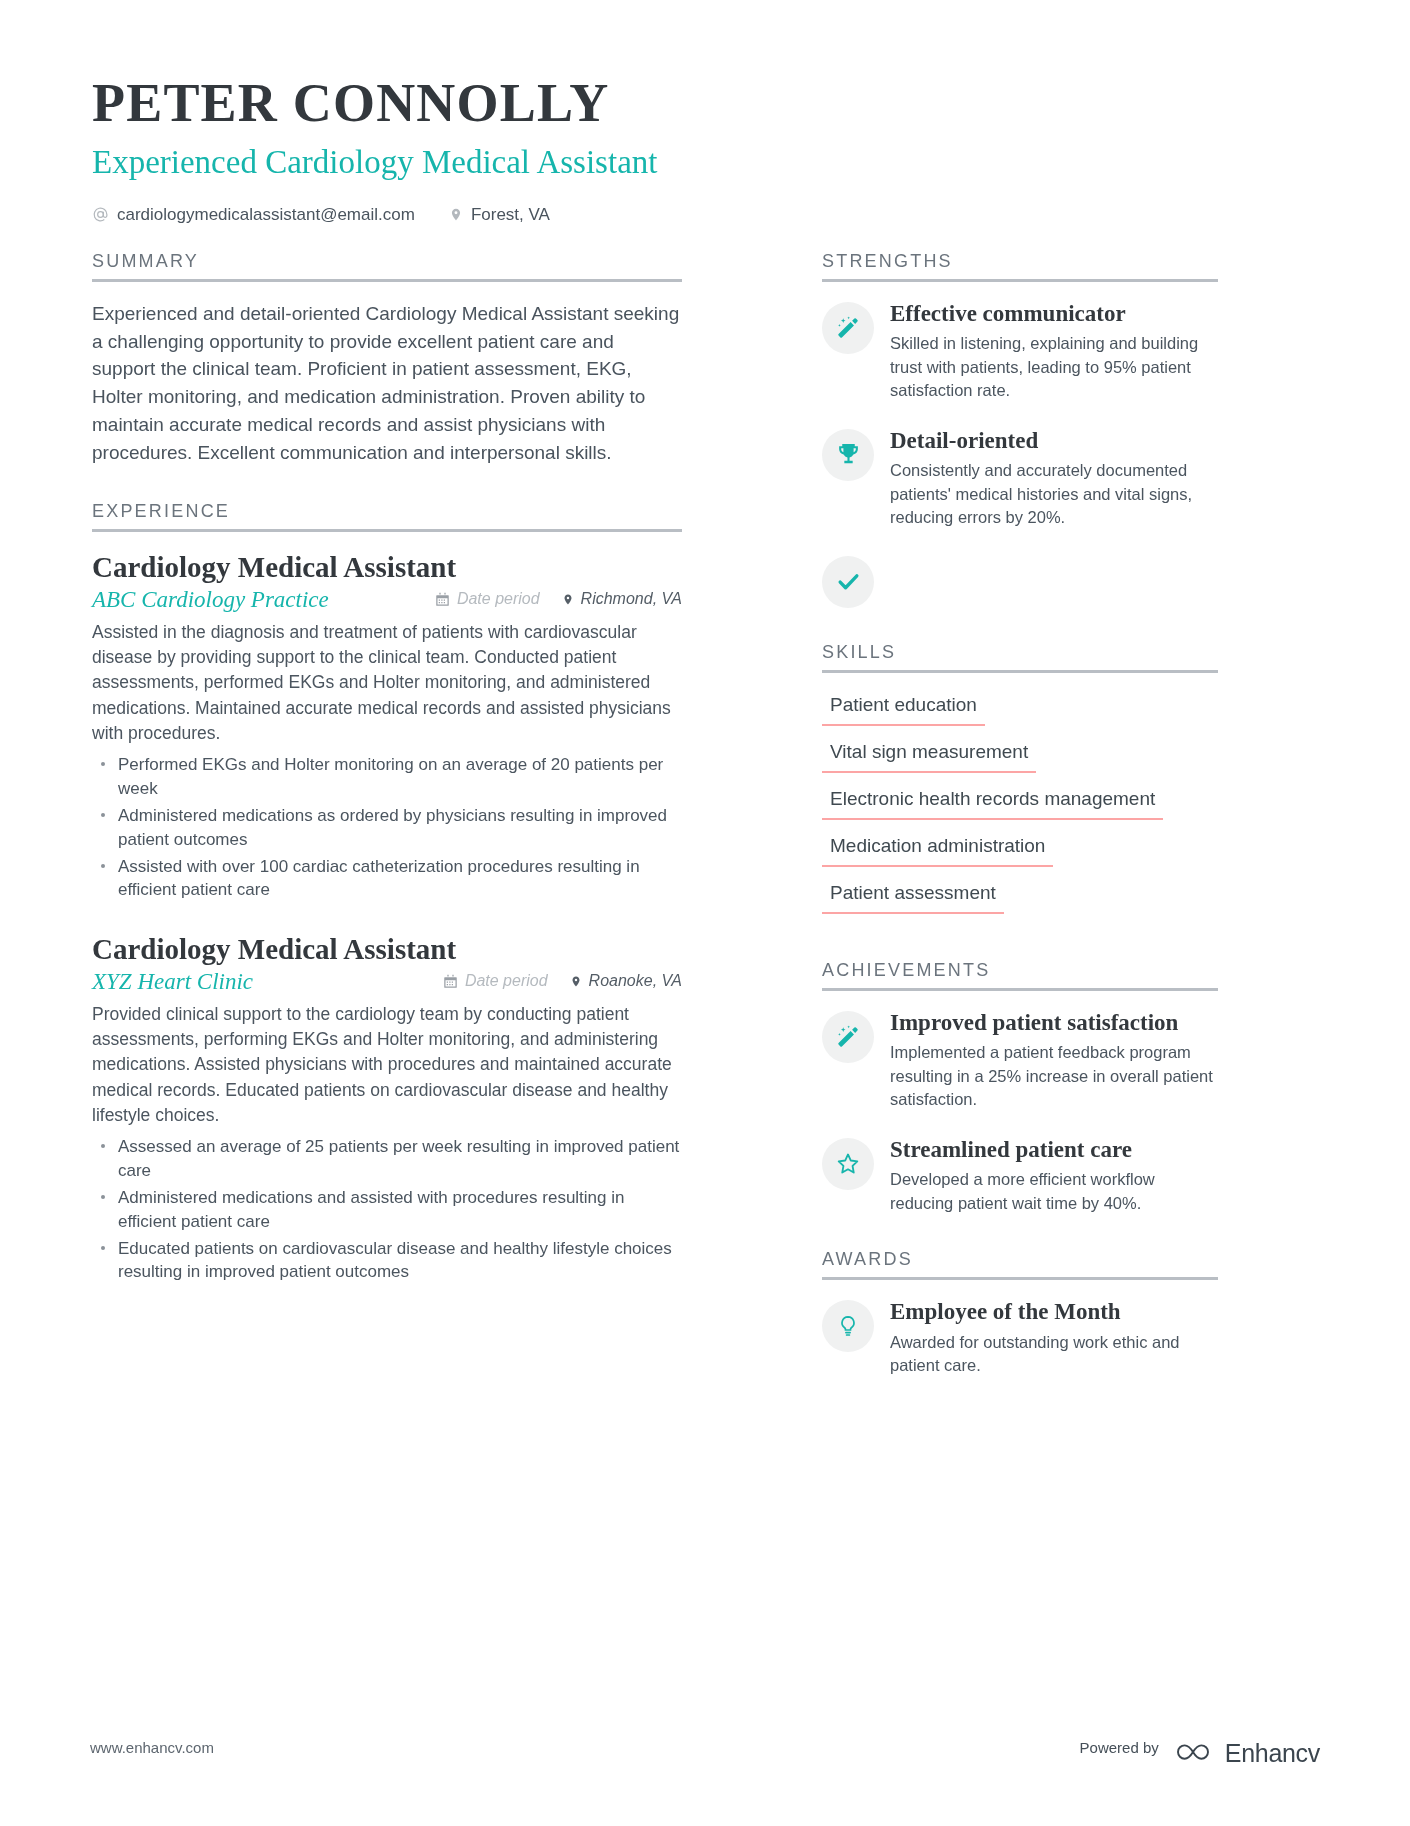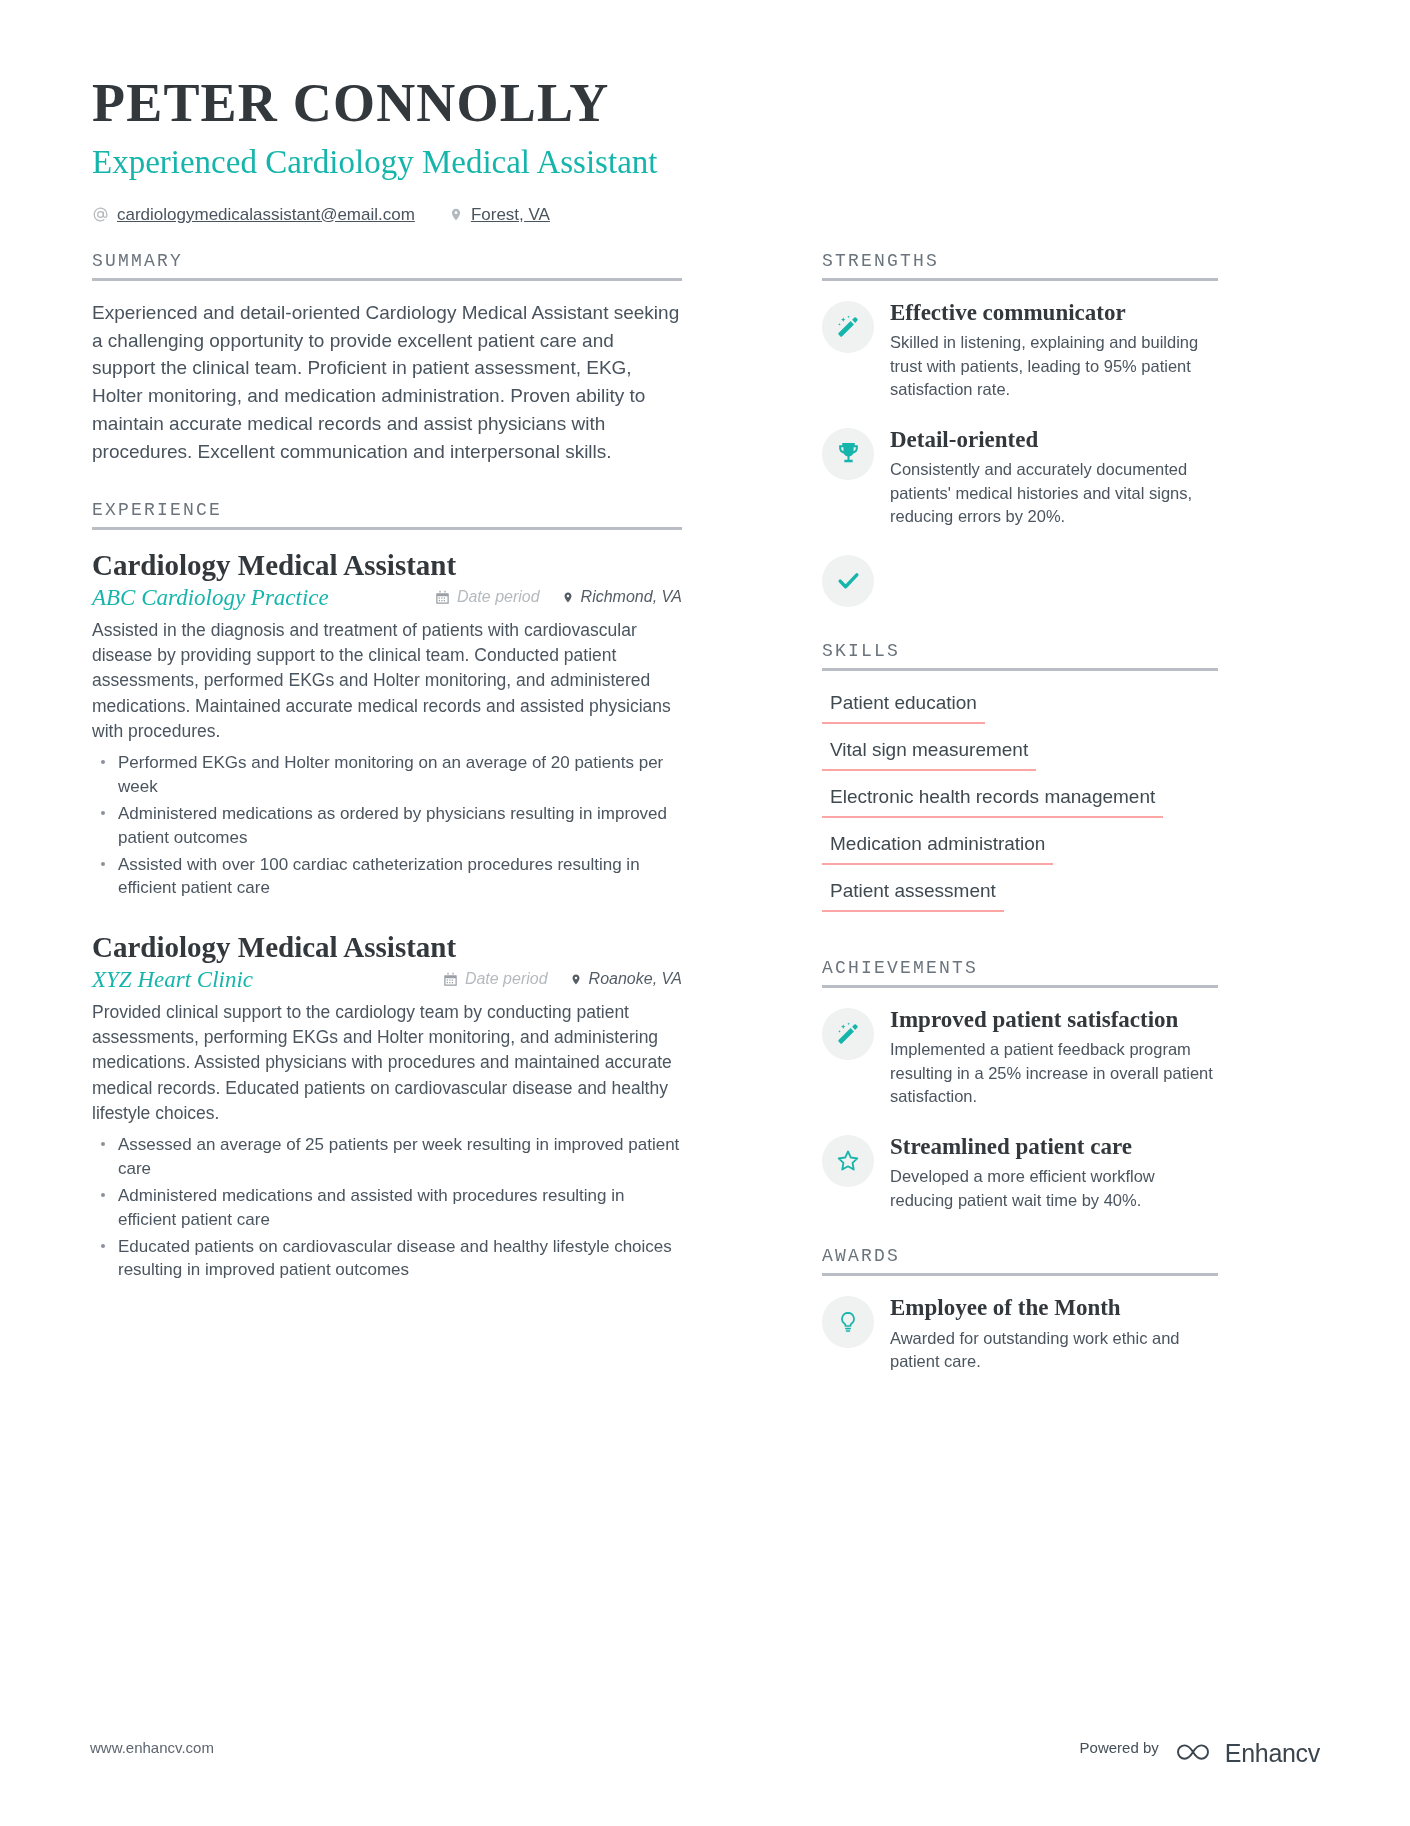--- a/index.html
+++ b/index.html
@@ -22,36 +22,36 @@
   }
   .title {
     font-family:"Liberation Serif", serif;
     font-size:33px; font-weight:400;
     color:#16b5ac; margin-top:9px; line-height:1.25;
   }
   .contact-row {
     display:flex; align-items:center; gap:34px;
     margin-top:21px; font-size:17px; color:#4a545e;
   }
-  .contact-item { display:flex; align-items:center; gap:8px;text-decoration:underline; }
+  .contact-item { display:flex; align-items:center; gap:8px; }
   .contact-item .ico { display:inline-flex; align-items:center; color:#b3b8bd; }
   .contact-item .ico svg { display:block; }
 
   
   .columns {
     display:flex; gap:0; padding:0 90px; margin-top:26px;
     align-items:flex-start;
   }
   .col-left  { width:590px; flex:0 0 590px; padding-right:0; }
   .col-right { width:396px; flex:0 0 396px; margin-left:140px; }
 
   
   .sec { margin-bottom:0; }
   .sec-head {
-    font-family:Liberation Mono, monospace;
+    font-family:Liberation Sans, sans-serif;
     font-size:18px; letter-spacing:2.2px; font-weight:400;
     color:#6b747d; text-transform:uppercase;
     padding-bottom:7px;
     border-bottom:3px solid #b9bec4;
     margin-bottom:18px;
   }
   .sec + .sec { margin-top:34px; }
 
   
   .para {

